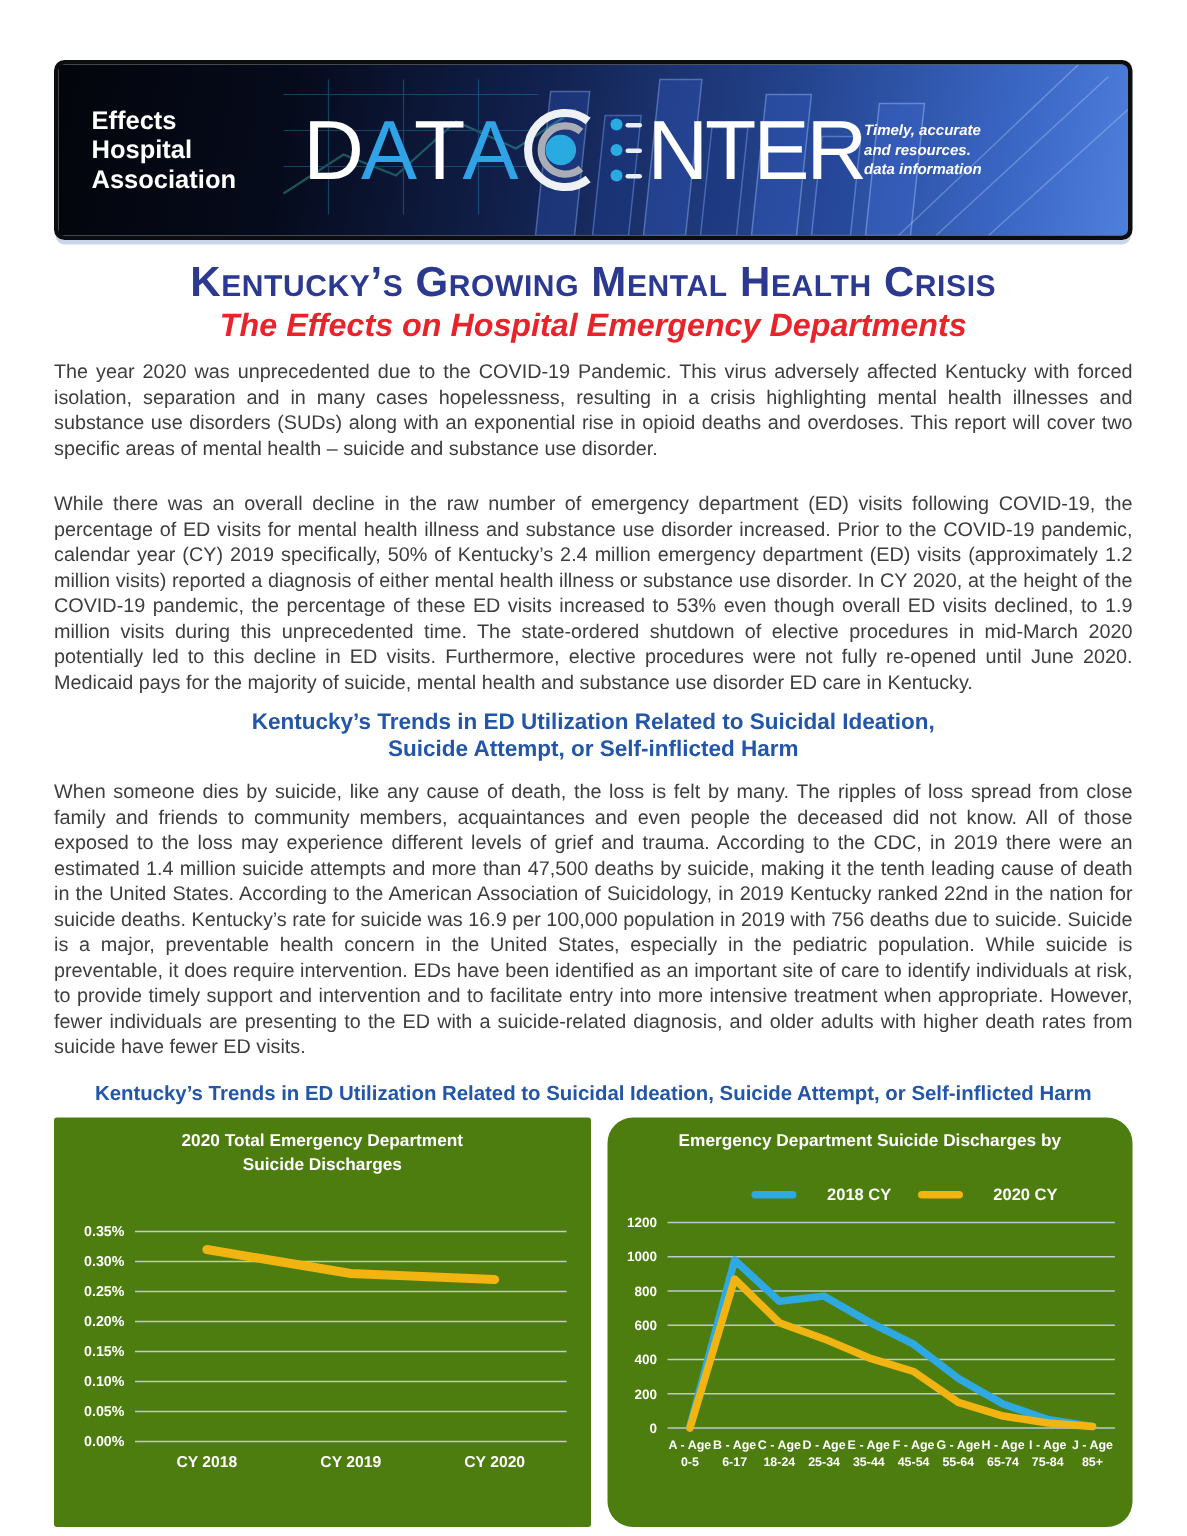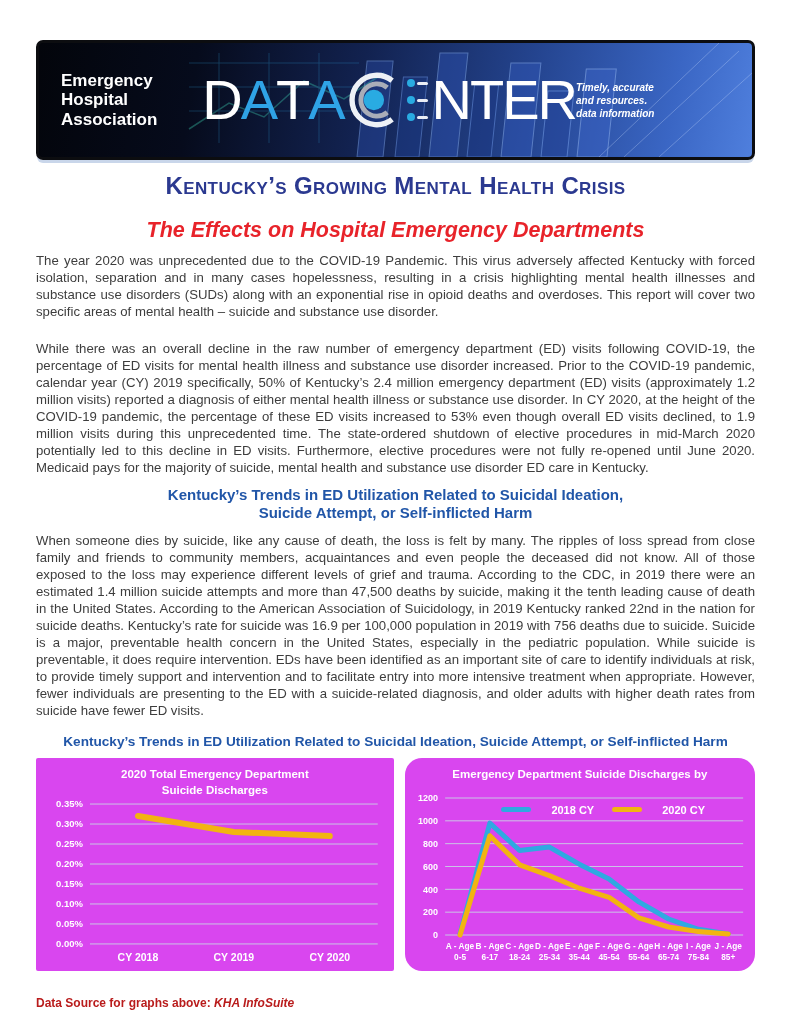--- a/index.html
+++ b/index.html
@@ -23,38 +23,38 @@
   .logo .blue{color:#2fa3e6;}
   .ring{width:58px;height:58px;margin:0 1px 0 3px;display:block;}
   .logo-e{display:flex;flex-direction:column;justify-content:space-between;height:42px;margin:0 4px 0 1px;}
   .logo-e .row{display:flex;align-items:center;gap:2px;}
   .logo-e .dot{width:8px;height:8px;border-radius:50%;background:#29abe2;}
   .logo-e .dash{width:11px;height:3px;background:#e9edf5;border-radius:2px;}
   .tagline{color:#ffffff;font-weight:bold;font-style:italic;font-size:10px;line-height:1.3;width:172px;padding-right:14px;}
   
   .title{
     margin:13px 36px 0;text-align:center;color:#2b3990;font-weight:bold;
-    font-variant:small-caps;font-size:24px;letter-spacing:0.4px;line-height:1.05;
+    font-variant:small-caps;font-size:28px;letter-spacing:0.4px;line-height:1.05;
   }
   .subtitle{
-    margin:20px 36px 0;text-align:center;color:#e8232a;font-weight:bold;font-style:italic;
+    margin:3px 36px 0;text-align:center;color:#e8232a;font-weight:bold;font-style:italic;
     font-size:21.5px;line-height:1.15;
   }
   .bodytext{margin:9px 36px 0;color:#3d3d3d;font-size:13.2px;line-height:17px;text-align:justify;}
   .bodytext + .bodytext{margin-top:20px;}
   .sec-heading{
     margin:10px 36px 0;text-align:center;color:#2156a8;font-weight:bold;
     font-size:15px;line-height:1.22;
   }
   .charts-heading{
     margin:15px 36px 0;text-align:center;color:#2156a8;font-weight:bold;font-size:13.6px;
   }
   
   .charts-row{margin:9px 36px 0;display:flex;gap:11px;}
-  .panel{background:#d946ef;height:213px;position:relative;border-radius:2px;padding-left:24px;}
+  .panel{background:#4d7c0f;height:273px;position:relative;border-radius:2px;padding-left:24px;}
   .panel.left{width:358px;}
   .panel.right{width:350px;border-radius:17px;}
   .panel svg{position:absolute;inset:0;width:100%;height:100%;}
   .chart-title{
     position:absolute;top:8px;left:0;right:0;text-align:center;z-index:2;
     color:#ffffff;font-weight:bold;font-size:11.5px;line-height:1.4;
   }
   .chart-legend{
     position:absolute;top:46px;right:50px;z-index:2;display:flex;gap:18px;align-items:center;
   }
@@ -85,21 +85,21 @@
         <path d="M150 20 H320 M150 44 H320 M150 68 H320 M180 10 V100 M230 10 V100 M280 10 V100" stroke="#2e9fd8" stroke-width="0.8"></path>
       </g>
       <g opacity="0.3" stroke="#cfe0ff" stroke-width="1">
         <line x1="585" y1="114" x2="700" y2="8"></line>
         <line x1="620" y1="114" x2="713" y2="30"></line>
         <line x1="560" y1="114" x2="680" y2="0"></line>
       </g>
     </svg>
 
     <div class="org z">
-      <div>Emergency</div>
+      <div>Effects</div>
       <div>Hospital</div>
       <div>Association</div>
     </div>
 
     <div class="logo z">
       <span class="lt">D</span>
       <span class="lt blue">A</span>
       <span class="lt">T</span>
       <span class="lt blue">A</span>
       <svg class="ring" viewBox="0 0 54 54">

